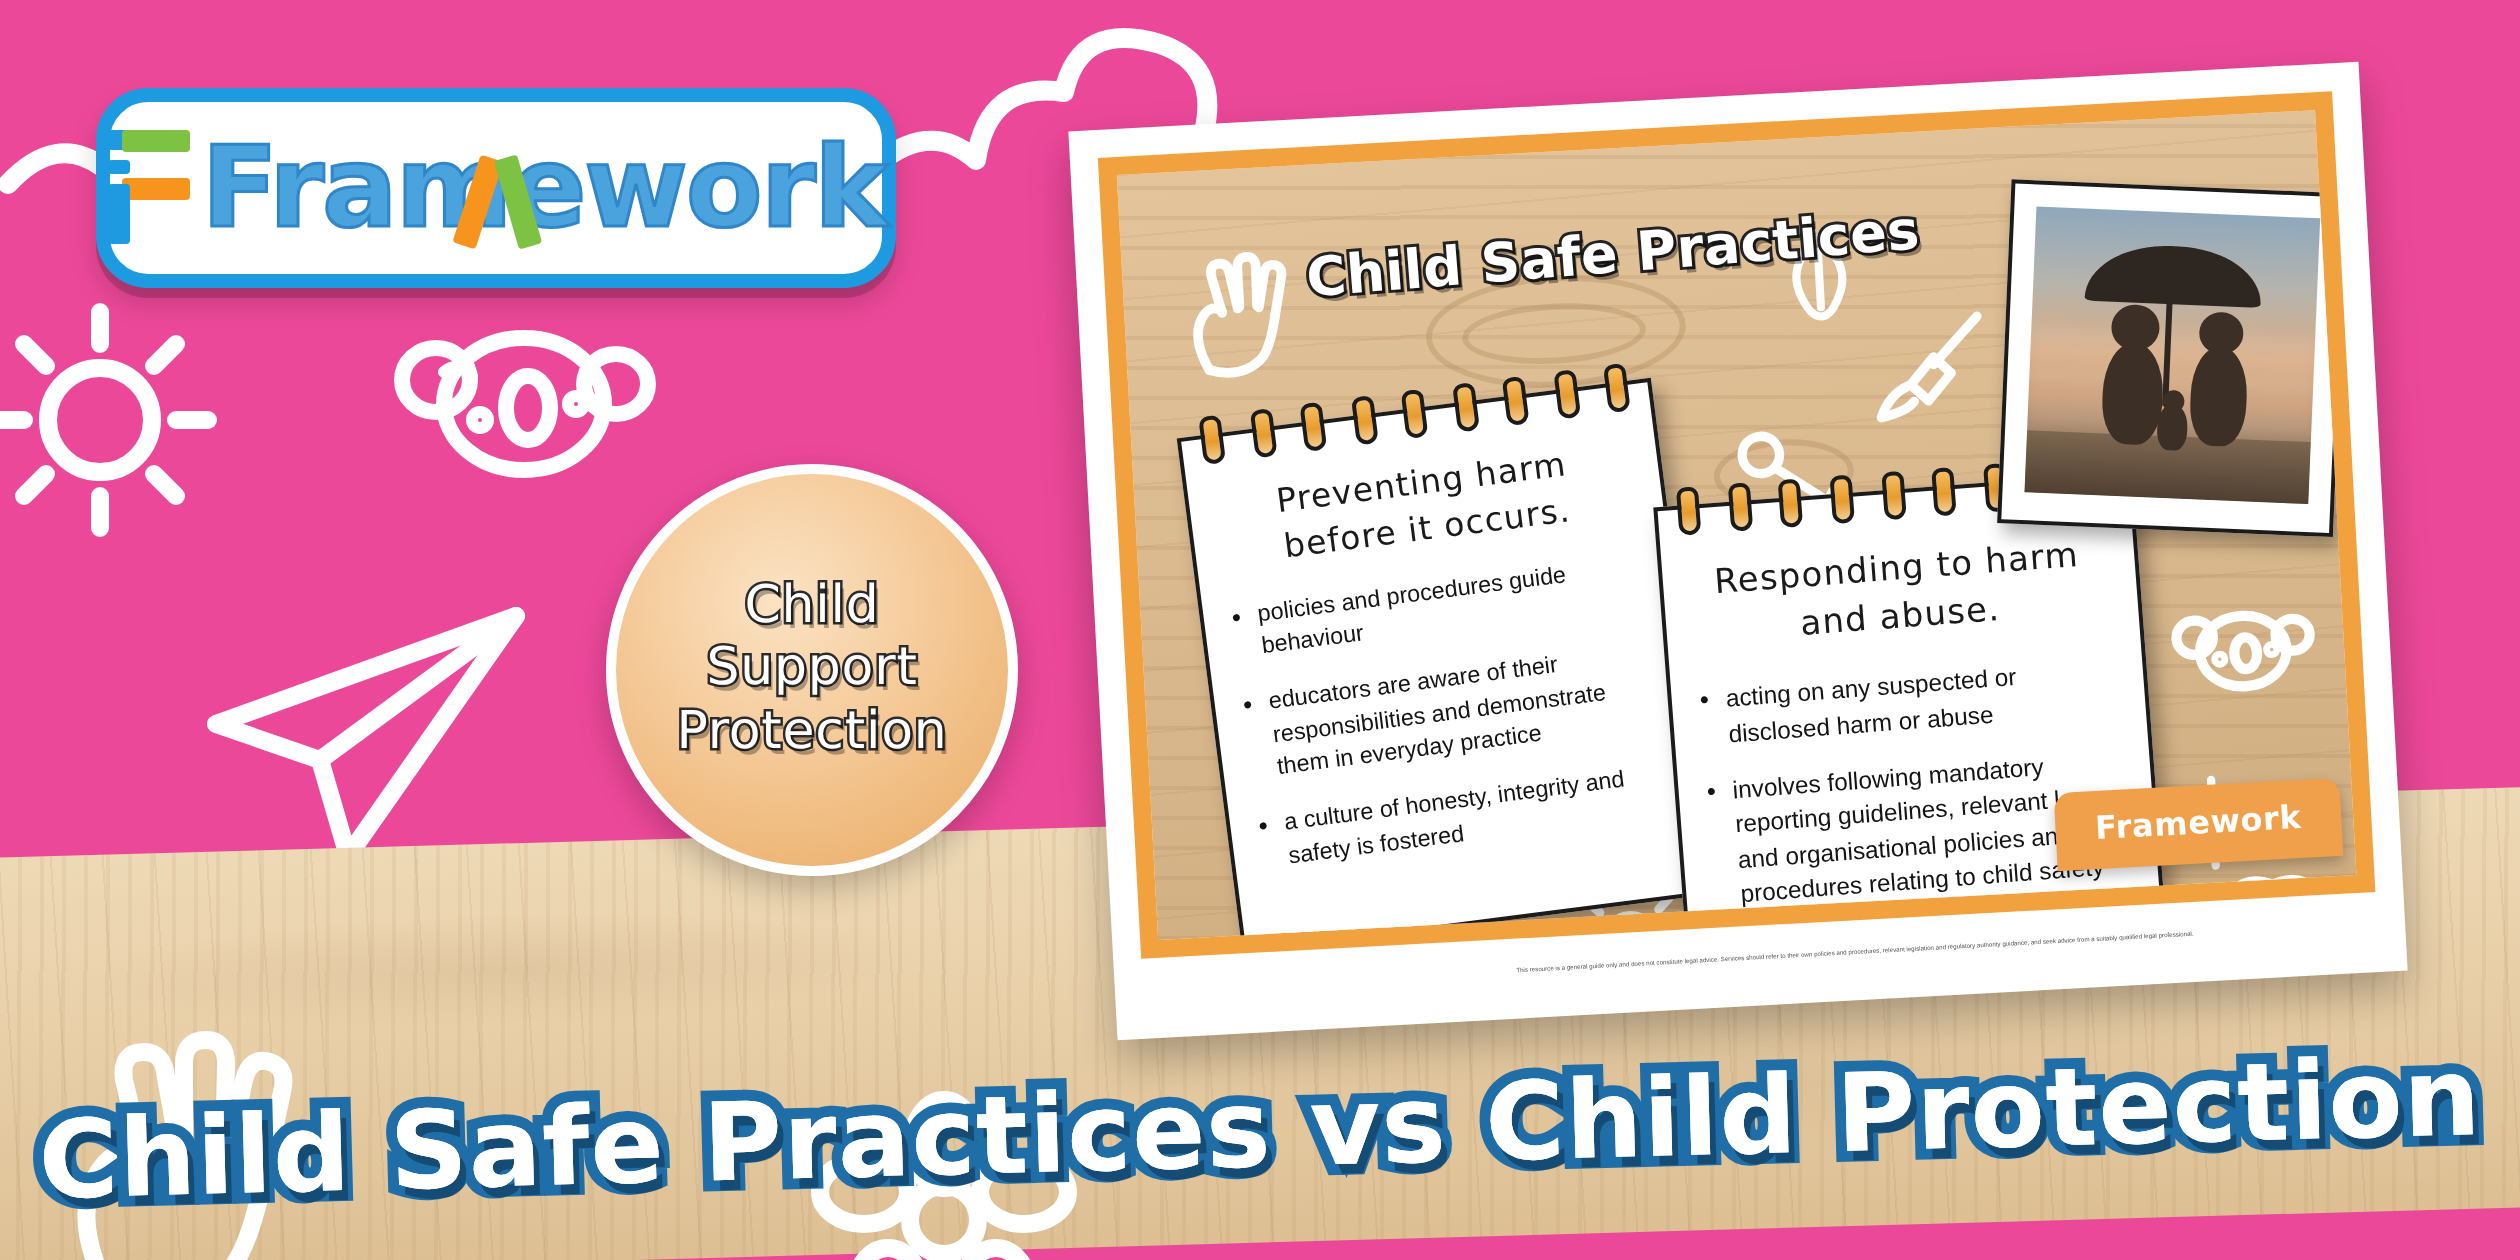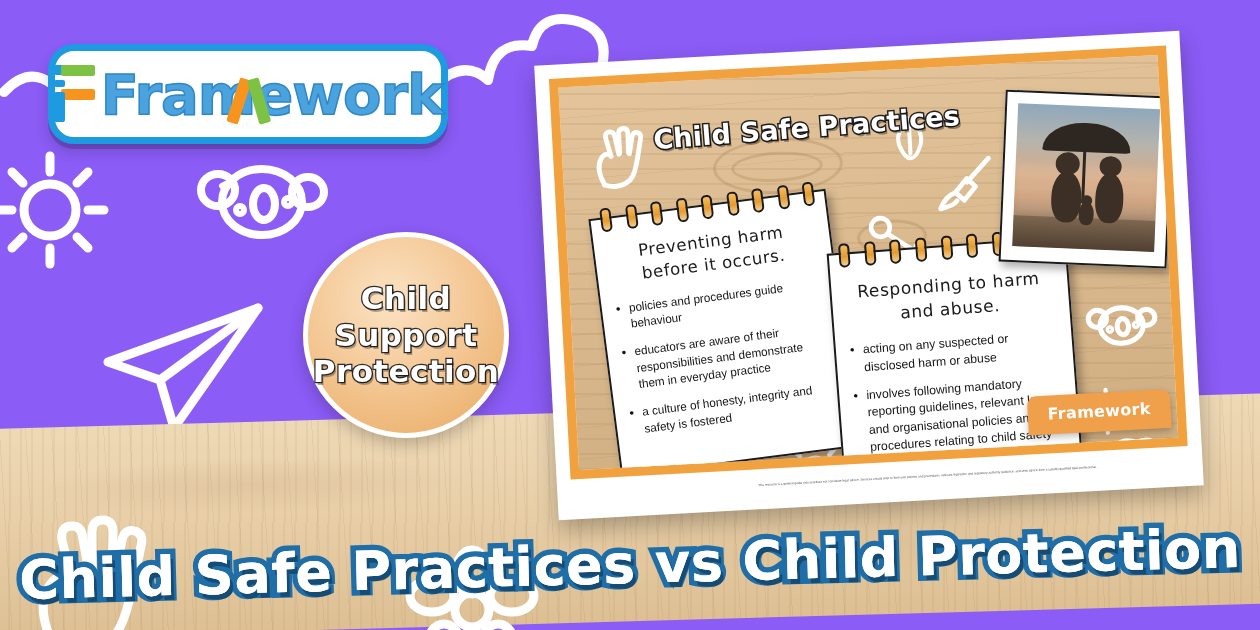--- a/index.html
+++ b/index.html
@@ -10,21 +10,21 @@
     overflow: hidden;
     font-family: "Liberation Sans", sans-serif;
     background: #8fc4e2;
     position: relative;
   }
 
   
   .stage {
     position: absolute;
     inset: 0;
-    background: #8b5cf6;
+    background: #ec4899;
     overflow: hidden;
   }
 
   
   .wood-band {
     position: absolute;
     left: -40px;
     right: -40px;
     bottom: -10px;
     height: 210px;
@@ -112,22 +112,22 @@
     border-radius: 50%;
     background: radial-gradient(circle at 42% 32%, #fbe3c4 0%, #f4c794 48%, #e8a95f 100%);
     border: 5px solid #ffffff;
     box-shadow: 0 6px 16px rgba(0,0,0,0.22);
     display: flex; flex-direction: column;
     align-items: center; justify-content: center;
     gap: 2px;
   }
   .badge-line {
     font-family: "DejaVu Sans", sans-serif;
-    font-weight: bold;
-    font-size: 31px;
+    font-weight: normal;
+    font-size: 26px;
     color: #ffffff;
     -webkit-text-stroke: 2.5px #2b2b2b;
     paint-order: stroke fill;
     text-shadow: 2px 3px 0 rgba(0,0,0,0.30);
     line-height: 1.12;
     letter-spacing: 0.4px;
   }
 
   
   .card {

